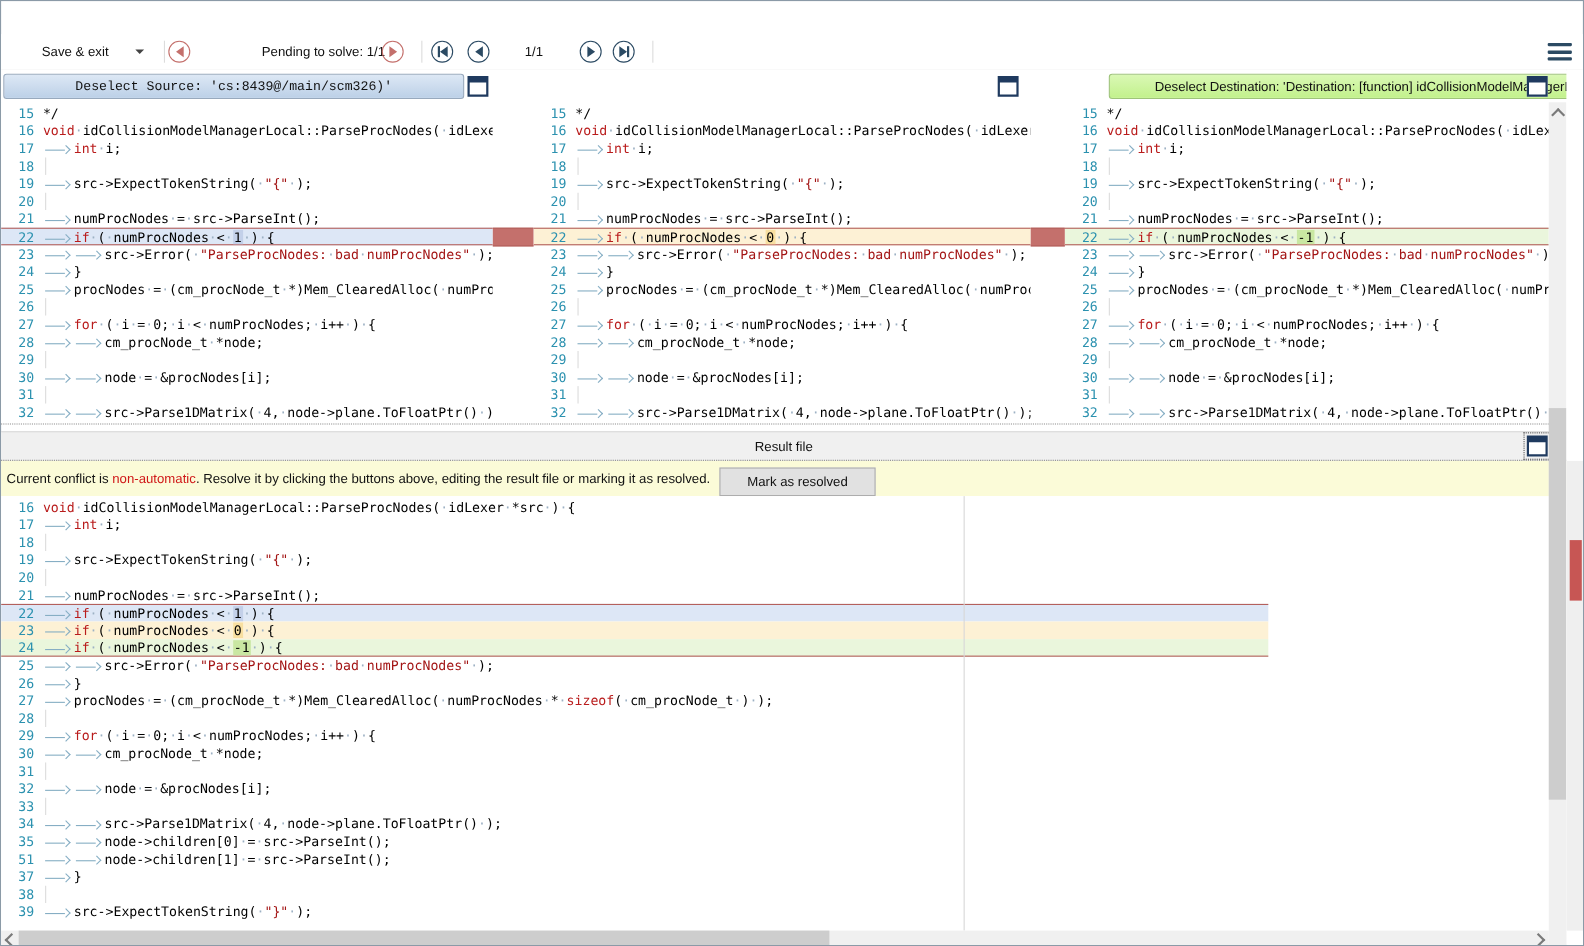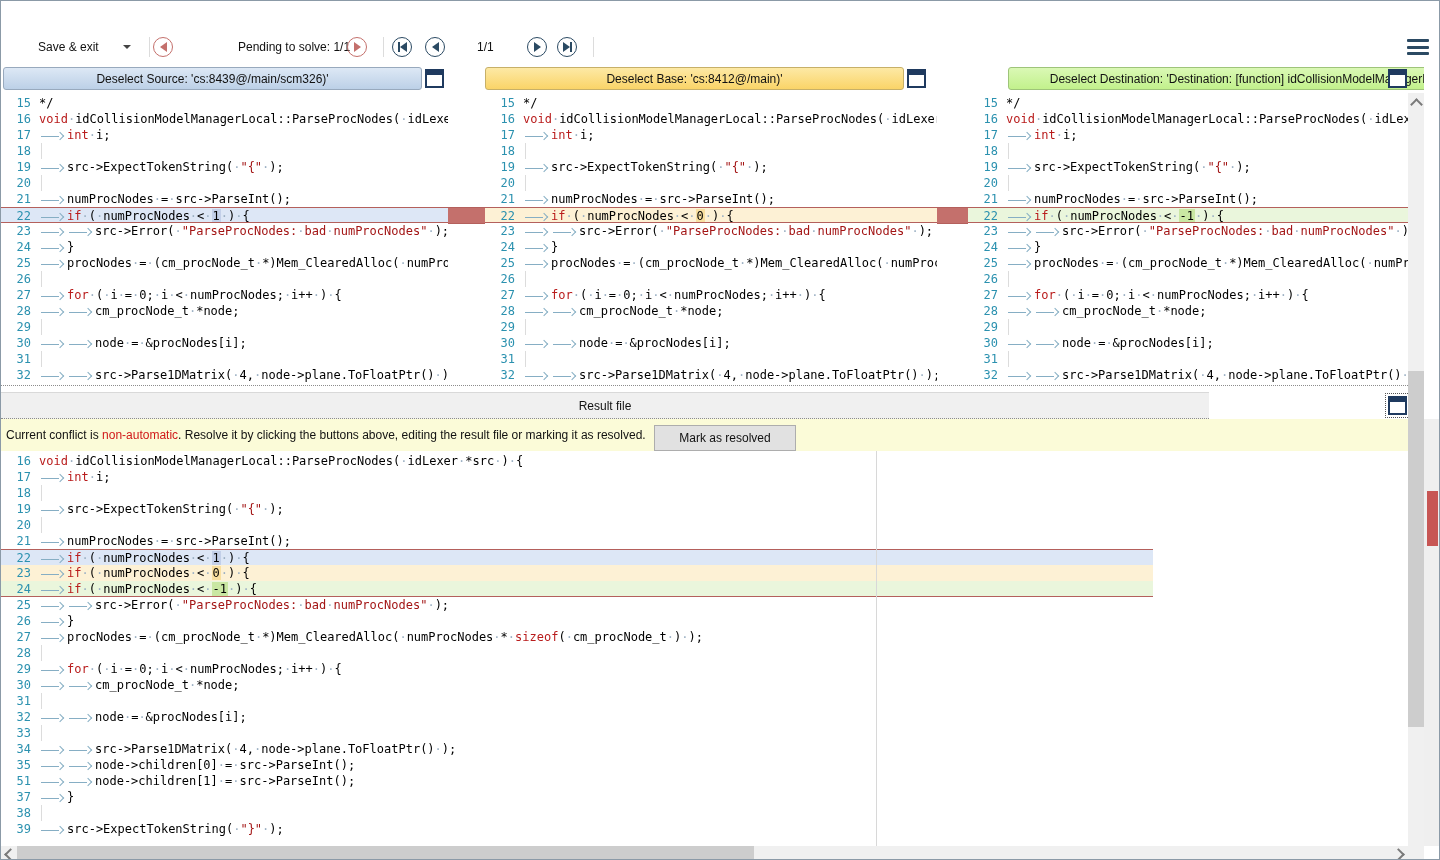--- a/index.html
+++ b/index.html
@@ -44,21 +44,21 @@
   .tb-label{position:absolute;top:0;height:32px;display:flex;align-items:center;
             font-size:12px;color:#111;white-space:nowrap;}
   #menu-btn{position:absolute;right:10px;top:8px;width:22px;height:16px;display:flex;
             flex-direction:column;justify-content:space-between;}
   #menu-btn i{display:block;height:3px;background:#2b4a63;border-radius:1px;}
   
   #hdr-row{position:absolute;left:0;top:62px;width:1423px;height:30px;background:#fff;}
   .hdr-btn{position:absolute;top:4px;height:23px;border-radius:3px;box-sizing:border-box;
            display:flex;align-items:center;justify-content:center;font-size:12px;color:#111;
            white-space:nowrap;overflow:hidden;}
-  #hdr-src{left:2px;width:419px;background:linear-gradient(#dde8f5,#bcd0e7);border:1px solid #98a9bd;}
+  #hdr-src{left:2px;width:419px;background:linear-gradient(#dde8f5,#bcd0e7);border:1px solid #98a9bd;font-family:Liberation Mono, monospace;}
   #hdr-base{left:484px;width:419px;background:linear-gradient(#fde9a5,#fad468);border:1px solid #c7b068;}
   #hdr-dest{left:1007px;width:498px;background:linear-gradient(#daf8b5,#c2f18c);border:1px solid #9ec479;}
   .maxicon{position:absolute;width:19px;height:19px;box-sizing:border-box;border:2px solid #1f3a5f;
            border-top:6px solid #1f3a5f;background:#fff;}
   #max-src{left:424px;top:6px;} #max-base{left:906px;top:6px;} #max-dest{left:1387px;top:6px;}
   
   .codepane{position:absolute;top:92px;height:292px;background:#fff;overflow:hidden;}
   #pane-source{left:0;width:447px;}
   #pane-base{left:484px;width:452px;}
   #pane-dest{left:967px;width:440px;}
@@ -75,21 +75,21 @@
   .hl-src{background:#dde7f6;} .hl-base{background:#fdf1d5;} .hl-dest{background:#eaf6dc;}
   .bt{border-top:1px solid #b4605c;} .bb{border-bottom:1px solid #b4605c;}
   .hl-src .x{background:#c3d0e9;padding:0 1px;}
   .hl-base .x{background:#f8dfa0;padding:0 1px;}
   .hl-dest .x{background:#c9e7a2;padding:0 1px;}
   .connector{position:absolute;top:206px;height:17px;background:#c4706c;
              border-top:1px solid #b4605c;border-bottom:1px solid #b4605c;box-sizing:border-box;}
   #conn1{left:447px;width:37px;} #conn2{left:936px;width:31px;}
   #pane-bottom-dotted{position:absolute;left:0;top:384px;width:1407px;border-top:1px dotted #8c8c8c;}
   
-  #result-bar{position:absolute;left:0;top:391px;width:1208px;height:27px;background:#f0f0f0;
+  #result-bar{position:absolute;left:0;top:391px;width:1423px;height:27px;background:#f0f0f0;
               border-top:1px solid #d9d9d9;border-bottom:1px dotted #8c8c8c;box-sizing:border-box;
               display:flex;align-items:center;justify-content:center;font-size:12px;color:#111;}
   #max-result{left:1387px;top:395px;position:absolute;outline:1px dotted #555;outline-offset:2px;}
   
   #conflict-bar{position:absolute;left:0;top:418px;width:1423px;height:32px;background:#fbfbd8;
                 display:flex;align-items:center;font-size:12px;color:#111;}
   #conflict-text{margin-left:5px;white-space:nowrap;}
   #conflict-type{color:#d01818;text-align:right;}
   #mark-resolved{position:absolute;left:653px;top:6px;width:140px;height:24px;background:#e1e1e1;
                  border:1px solid #adadad;font-size:12px;color:#111;display:flex;align-items:center;
@@ -155,21 +155,20 @@
     <div id="menu-btn">
         <i></i>
         <i></i>
         <i></i>
       </div>
   </div>
 
   <div id="hdr-row">
     <div class="hdr-btn" id="hdr-src">Deselect Source: 'cs:8439@/main/scm326)'</div>
     <div class="maxicon" id="max-src"></div>
-    <div class="hdr-btn" id="hdr-base">Deselect Base: 'cs:8412@/main)'</div>
     <div class="maxicon" id="max-base"></div>
     <div class="hdr-btn" id="hdr-dest">Deselect Destination: 'Destination: [function] idCollisionModelManagerLocal:...</div>
     <div class="maxicon" id="max-dest"></div>
   </div>
 
   <div class="codepane" id="pane-source">
       <div class="pane-pad"></div>
       <div class="line"><span class="ln">15</span><span class="p">*/</span></div>
       <div class="line"><span class="ln">16</span><span class="k">void</span><span class="w">·</span><span class="p">idCollisionModelManagerLocal::ParseProcNodes(</span><span class="w">·</span><span class="p">idLexer</span></div>
       <div class="line"><span class="ln">17</span><span class="tb-arrow"></span><span class="k">int</span><span class="w">·</span><span class="p">i;</span></div>

